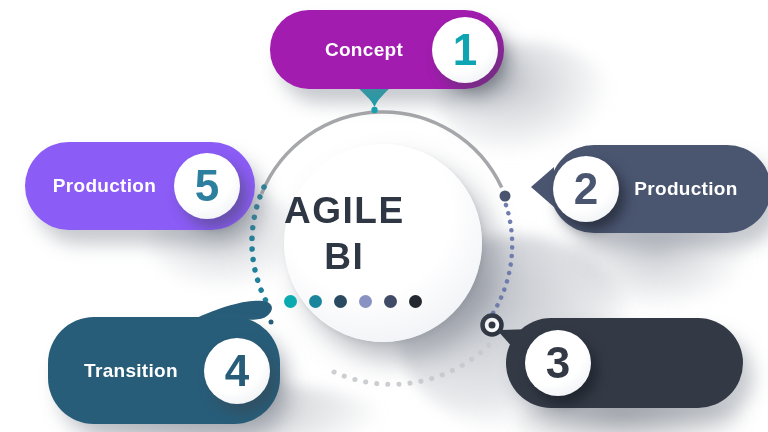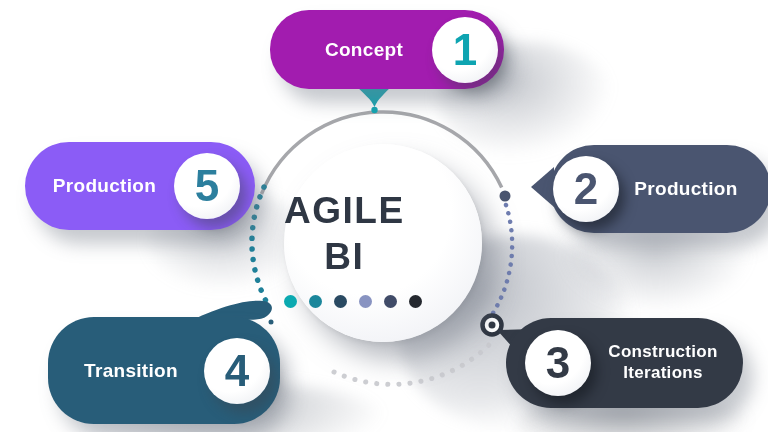--- a/index.html
+++ b/index.html
@@ -123,24 +123,20 @@
     <div class="num">1</div>
   </div>
 
   <div class="bubble b2 num-left">
     <div class="num">2</div>
     <div class="label">Production</div>
   </div>
 
   <div class="bubble b3 num-left">
     <div class="num">3</div>
-    <div class="label small">
-      <div>Construction</div>
-      <div>Iterations</div>
-    </div>
   </div>
 
   <div class="bubble b4 num-right">
     <div class="label">
       <div>Transition</div>
     </div>
     <div class="num">4</div>
   </div>
 
   <div class="bubble b5 num-right">

